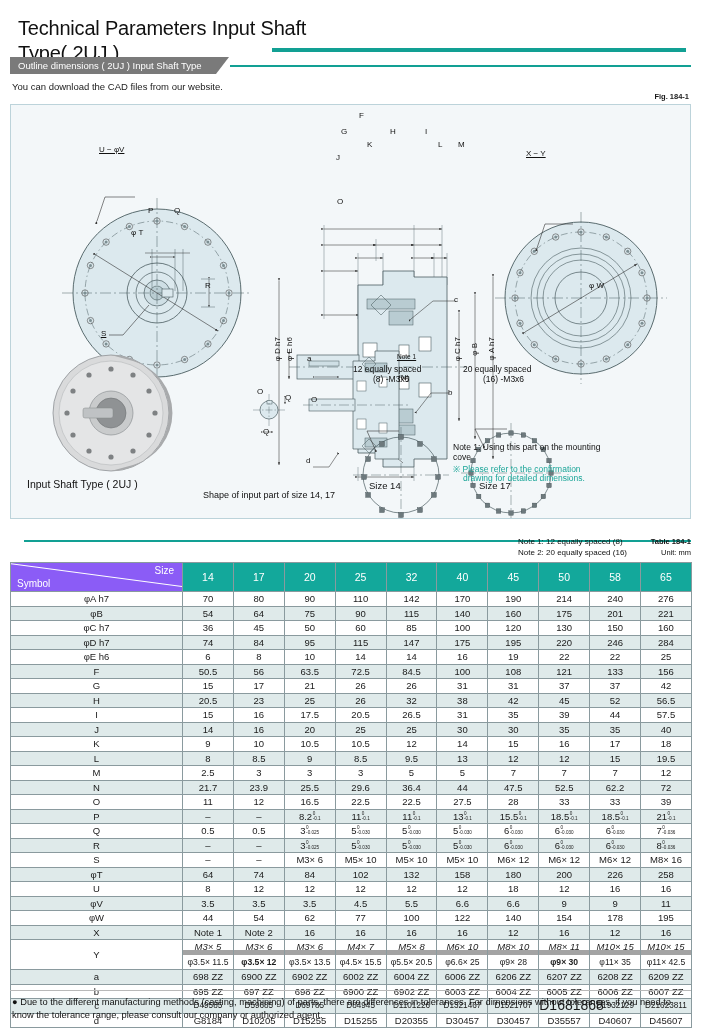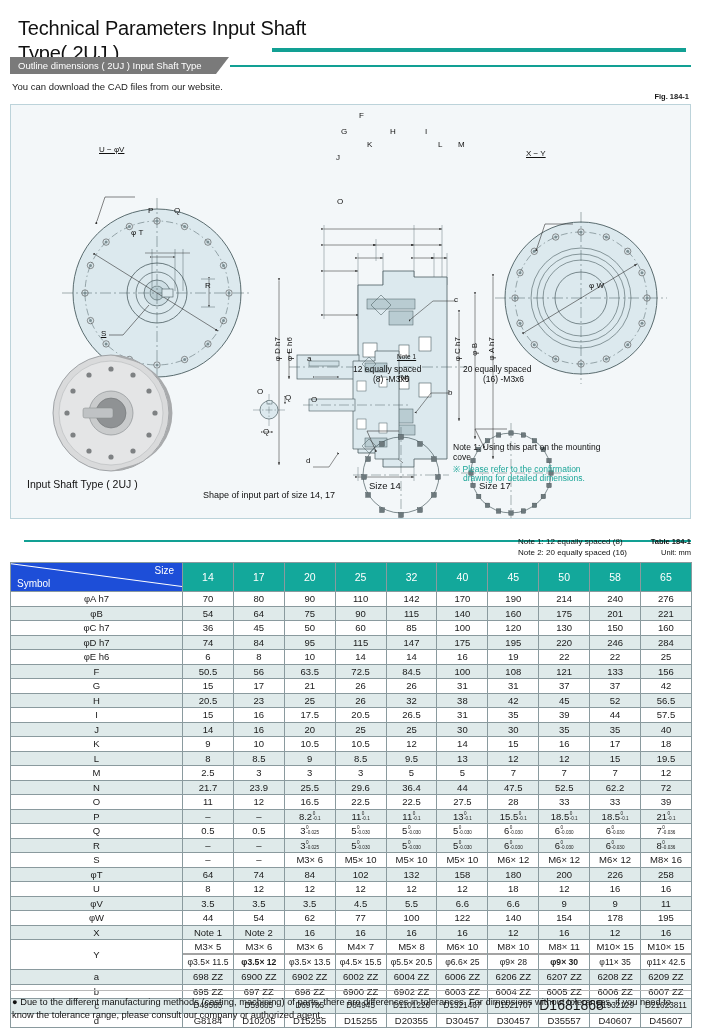--- a/index.html
+++ b/index.html
@@ -95,21 +95,21 @@
   }
   table.dims td, table.dims th {
     border: 1px solid #8a9a9e;
     text-align: center;
     height: 14.5px;
     padding: 0;
     line-height: 13px;
     font-weight: normal;
   }
   .corner {
-    background: #1d4ed8; color: #fff;
+    background: #8b5cf6; color: #fff;
     position: relative; height: 29px !important;
     padding: 0 !important;
   }
   .corner .sym {
     position: absolute; left: 6px; bottom: 1px; font-size: 10px;
   }
   .corner .siz {
     position: absolute; right: 8px; top: 1px; font-size: 10px;
   }
   .corner .slash {
@@ -134,21 +134,21 @@
   
   .tol { display: inline-block; vertical-align: middle;
          font-size: 4.6px; line-height: 4.8px; text-align: left;
          margin-left: 0.5px; position: relative; top: -0.5px; }
   .tol span { display: block; }
 
   td.y-cell { padding: 0 !important; height: 29px !important; }
   td.y-cell .l1, td.y-cell .l2 {
     display:block; height: 14.5px; line-height: 14.5px;
   }
-  td.y-cell .l1 { border-bottom: 2px solid #a3a3a3; }
+  td.y-cell .l1 { border-bottom: 5px solid #a3a3a3; font-style: italic; }
 
   #footer-note {
     position: absolute; left: 12px; top: 996px;
     width: 676px;
     font-size: 9.3px; line-height: 13px; color: #111;
   }
   #footer-rule {
     position: absolute; left: 10px; top: 990px; width: 681px;
     height: 1px; background: #b9b9b9;
   }

